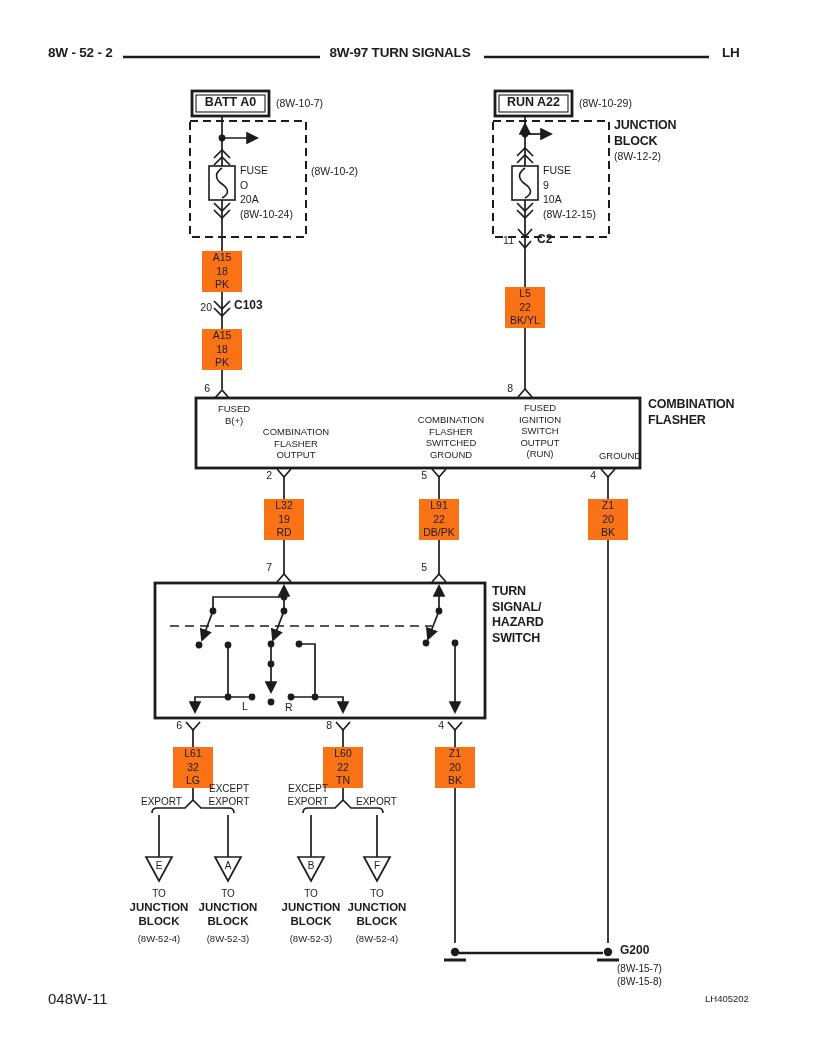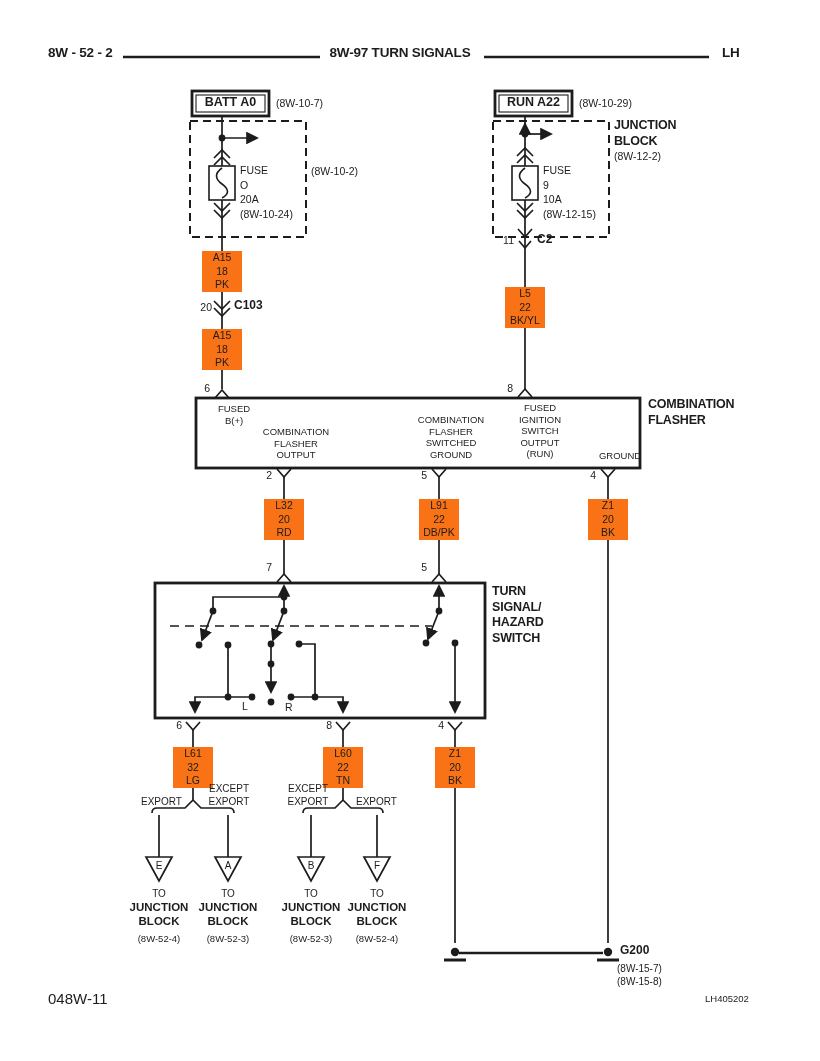--- a/index.html
+++ b/index.html
@@ -196,21 +196,21 @@
 IGNITION
 SWITCH
 OUTPUT
 (RUN)</div>
   <div class="t small c" style="left:578px;top:450px;width:60px;">GROUND</div>
   <div class="t r" style="left:258px;top:469px;width:14px;">2</div>
   <div class="t r" style="left:413px;top:469px;width:14px;">5</div>
   <div class="t r" style="left:582px;top:469px;width:14px;">4</div>
 
   <div class="t pre c bg" style="left:264px;top:499px;width:40px;">L32
-20
+19
 RD</div>
   <div class="t pre c bg" style="left:419px;top:499px;width:40px;">L91
 22
 DB/PK</div>
   <div class="t pre c bg" style="left:588px;top:499px;width:40px;">Z1
 20
 BK</div>
   <div class="t r" style="left:258px;top:561px;width:14px;">7</div>
   <div class="t r" style="left:413px;top:561px;width:14px;">5</div>
 

